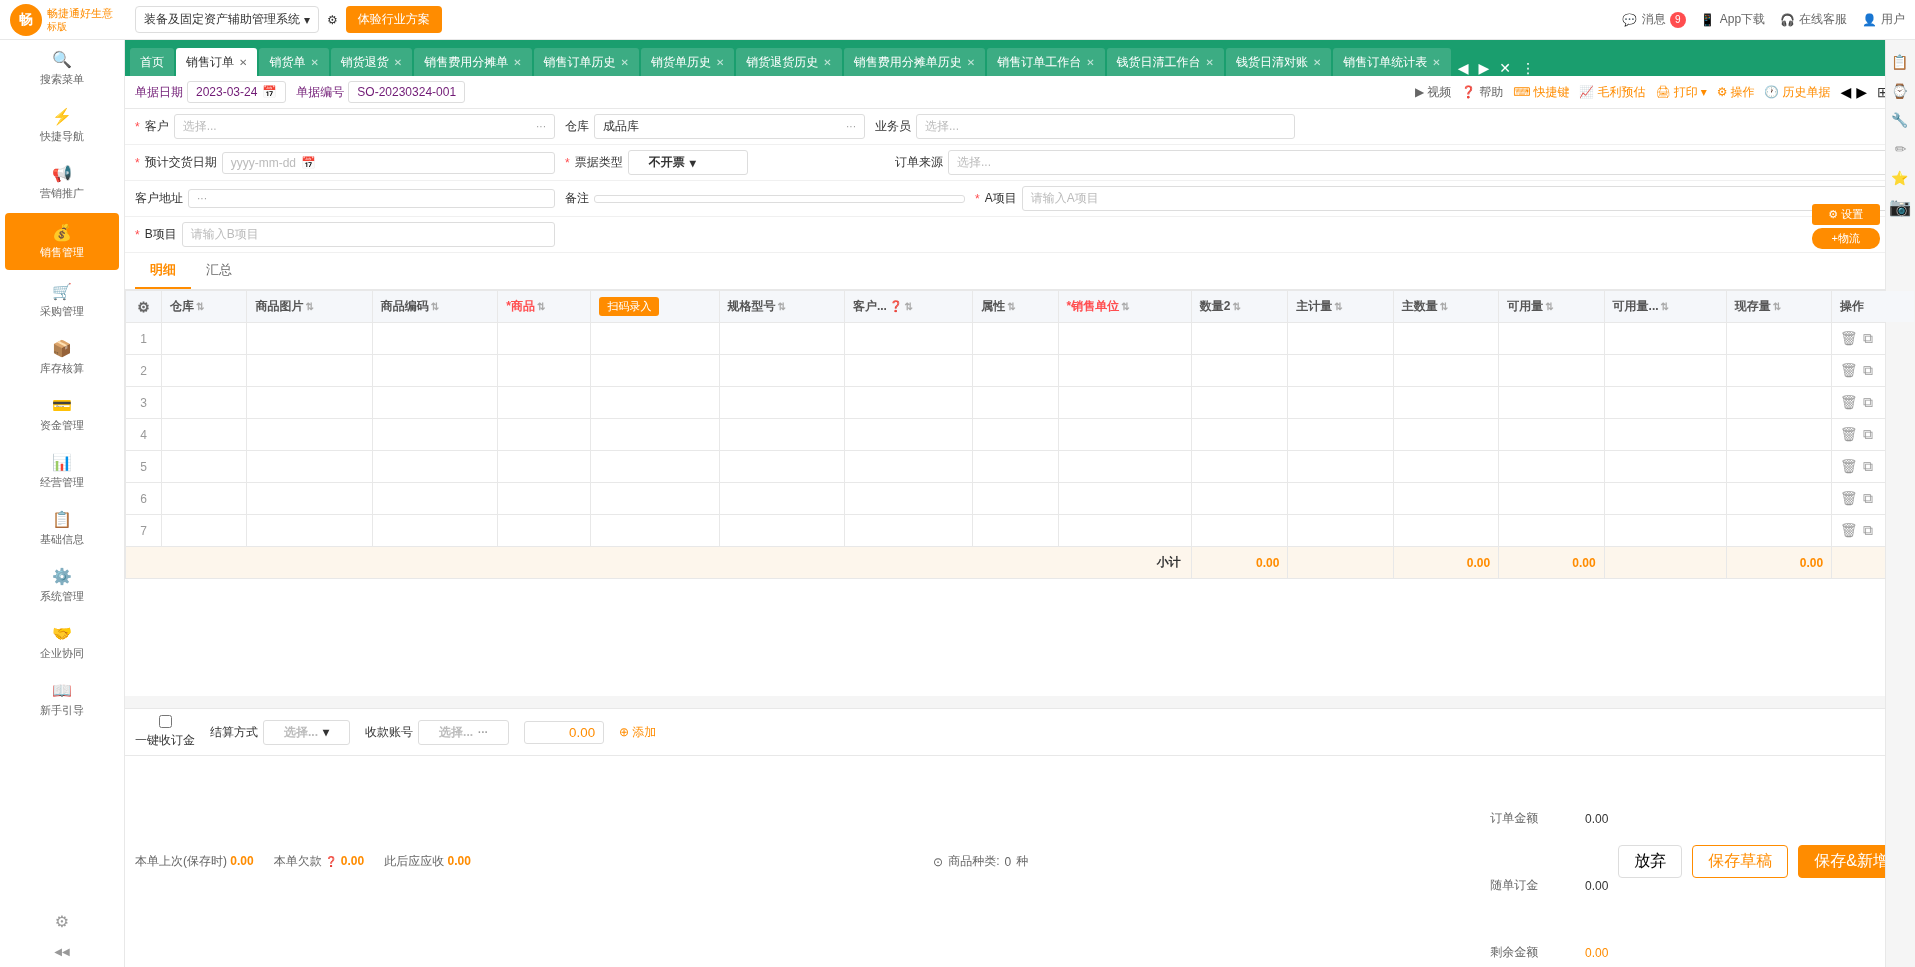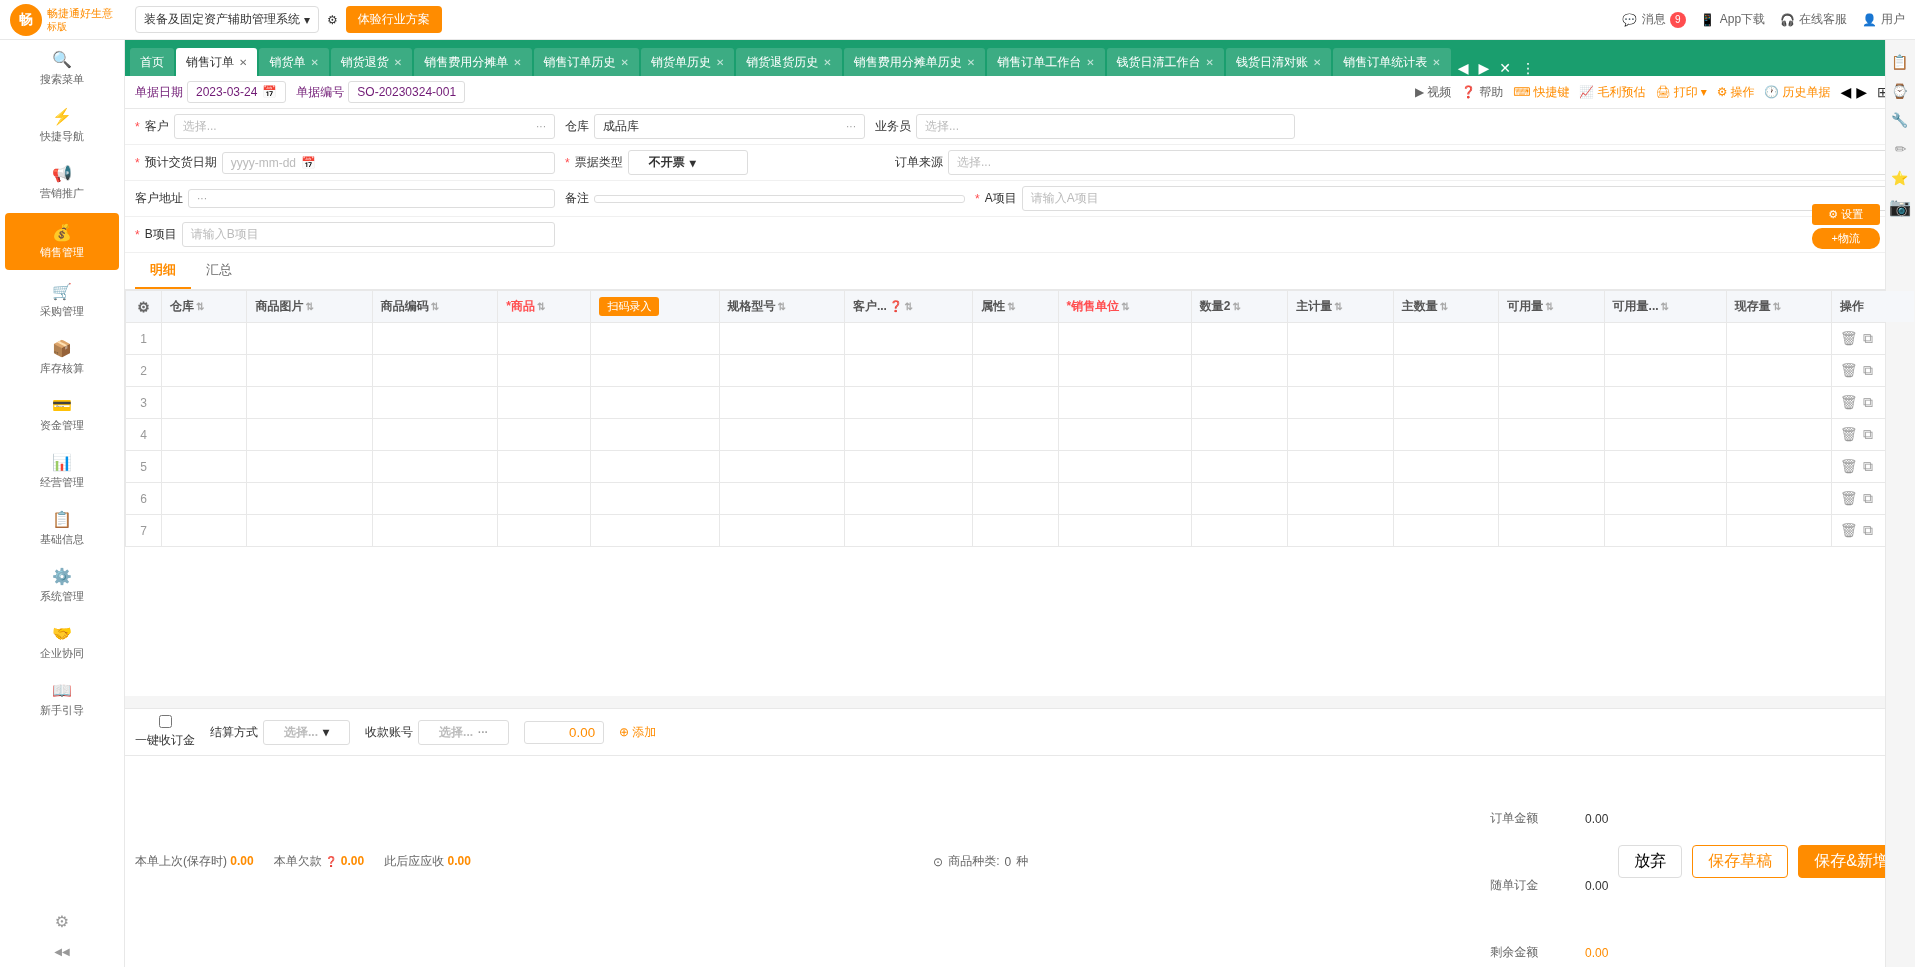--- a/index.html
+++ b/index.html
@@ -689,20 +689,40 @@
                 <td></td>
                 <td></td>
                 <td></td>
                 <td></td>
               <td>
                   <div class="op-icons">
                     <span class="op-icon">🗑</span>
                     <span class="op-icon">⧉</span>
                   </div>
                 </td>
+            </tr>
+            <tr class="subtotal-row">
+              <td colspan="10" style="text-align:right; padding-right:10px; color:#333; background:#fdf6ec;">
+                <span class="subtotal-label">小计</span>
+              </td>
+              <td style="text-align:right; background:#fdf6ec; color:#ff8c00; font-weight:bold;">
+                <span>0.00</span>
+              </td>
+              <td style="background:#fdf6ec;"></td>
+              <td style="text-align:right; background:#fdf6ec; color:#ff8c00; font-weight:bold;">
+                <span>0.00</span>
+              </td>
+              <td style="text-align:right; background:#fdf6ec; color:#ff8c00; font-weight:bold;">
+                <span>0.00</span>
+              </td>
+              <td style="background:#fdf6ec;"></td>
+              <td style="text-align:right; background:#fdf6ec; color:#ff8c00; font-weight:bold;">
+                <span>0.00</span>
+              </td>
+              <td style="background:#fdf6ec;"></td>
             </tr>
           </tbody>
         </table>
       </div>
 
       <div class="horizontal-scroll">
         <div class="horizontal-scroll-inner"></div>
       </div>
 
       <div class="bottom-area">

